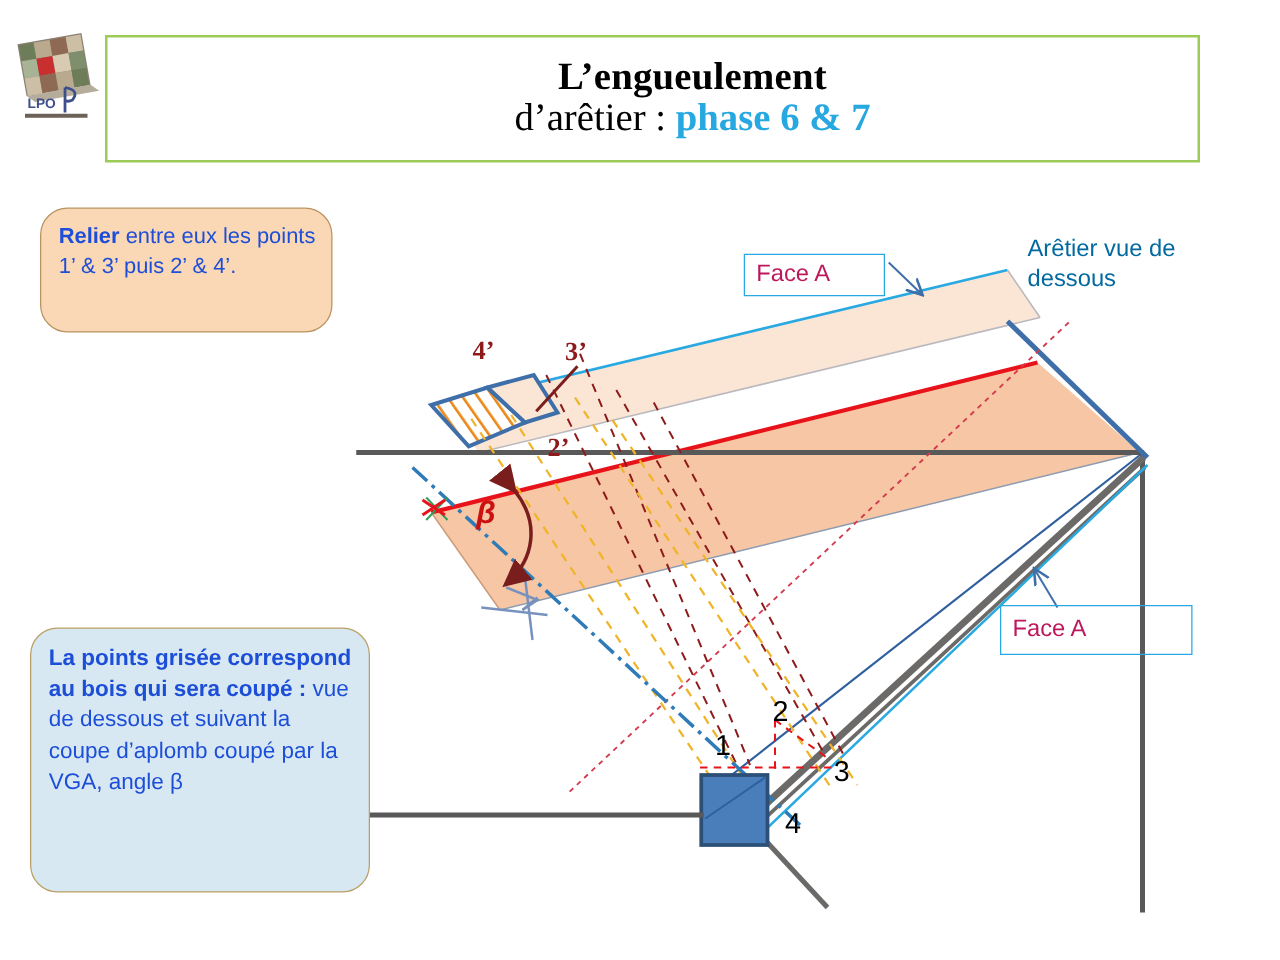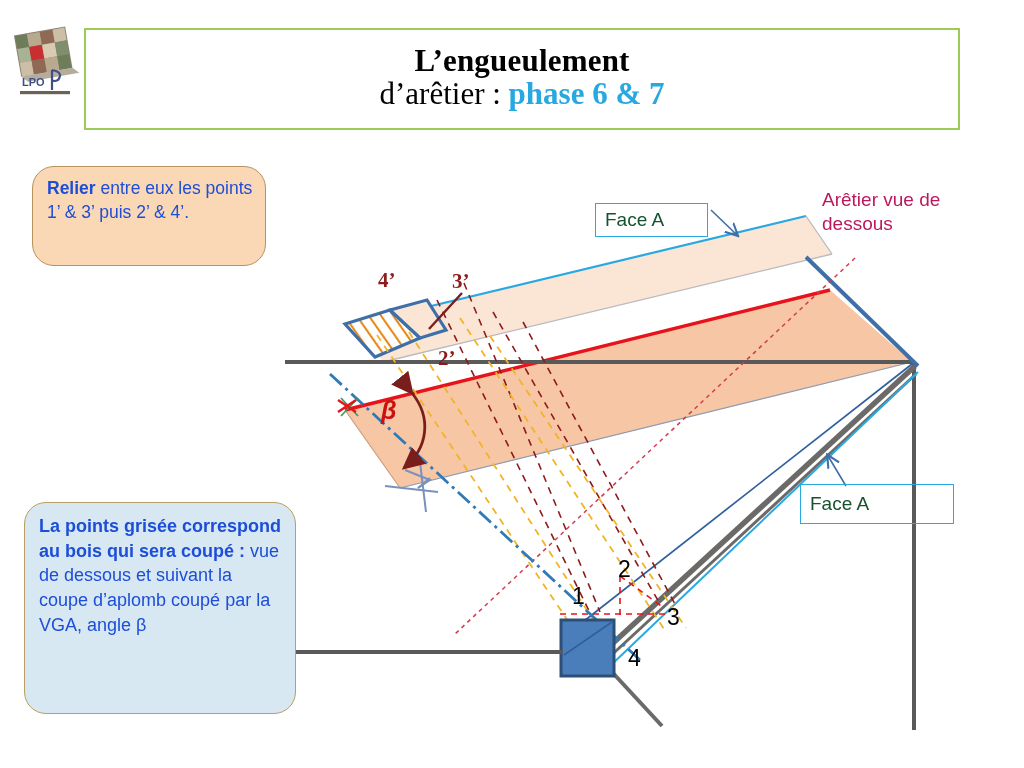--- a/index.html
+++ b/index.html
@@ -42,20 +42,21 @@
     position: absolute;
     left: 84px; top: 26px;
     width: 876px; height: 104px;
     display: flex;
     flex-direction: column;
     align-items: center;
     justify-content: center;
     font-family: "Liberation Serif", serif;
     line-height: 1.05;
     pointer-events: none;
+    padding-left: 32px;
   }
   .title-line1 {
     font-size: 31px;
     font-weight: bold;
     color: #000000;
     letter-spacing: .2px;
   }
   .title-line2 {
     font-size: 31px;
     color: #000000;
@@ -98,35 +99,35 @@
     position: absolute;
     left: 0; top: 0;
     width: 1024px; height: 768px;
   }
 
   
   .facebox {
     position: absolute;
     box-sizing: border-box;
     border: 1px solid #29a9e1;
-    color: #14532d;
+    color: #be185d;
     font-size: 19px;
     display: flex;
     align-items: center;
     padding-left: 9px;
     background: transparent;
   }
   .facebox-1 { left: 595px; top: 203px; width: 113px; height: 34px; }
   .facebox-2 { left: 800px; top: 484px; width: 154px; height: 40px; }
 
   .aretier-label {
     position: absolute;
     left: 822px; top: 188px;
     width: 180px;
-    color: #be185d;
+    color: #0369a1;
     font-size: 19px;
     line-height: 1.25;
   }
 
   
   .plabel {
     position: absolute;
     font-family: "Liberation Serif", serif;
     font-weight: bold;
     font-size: 21px;

